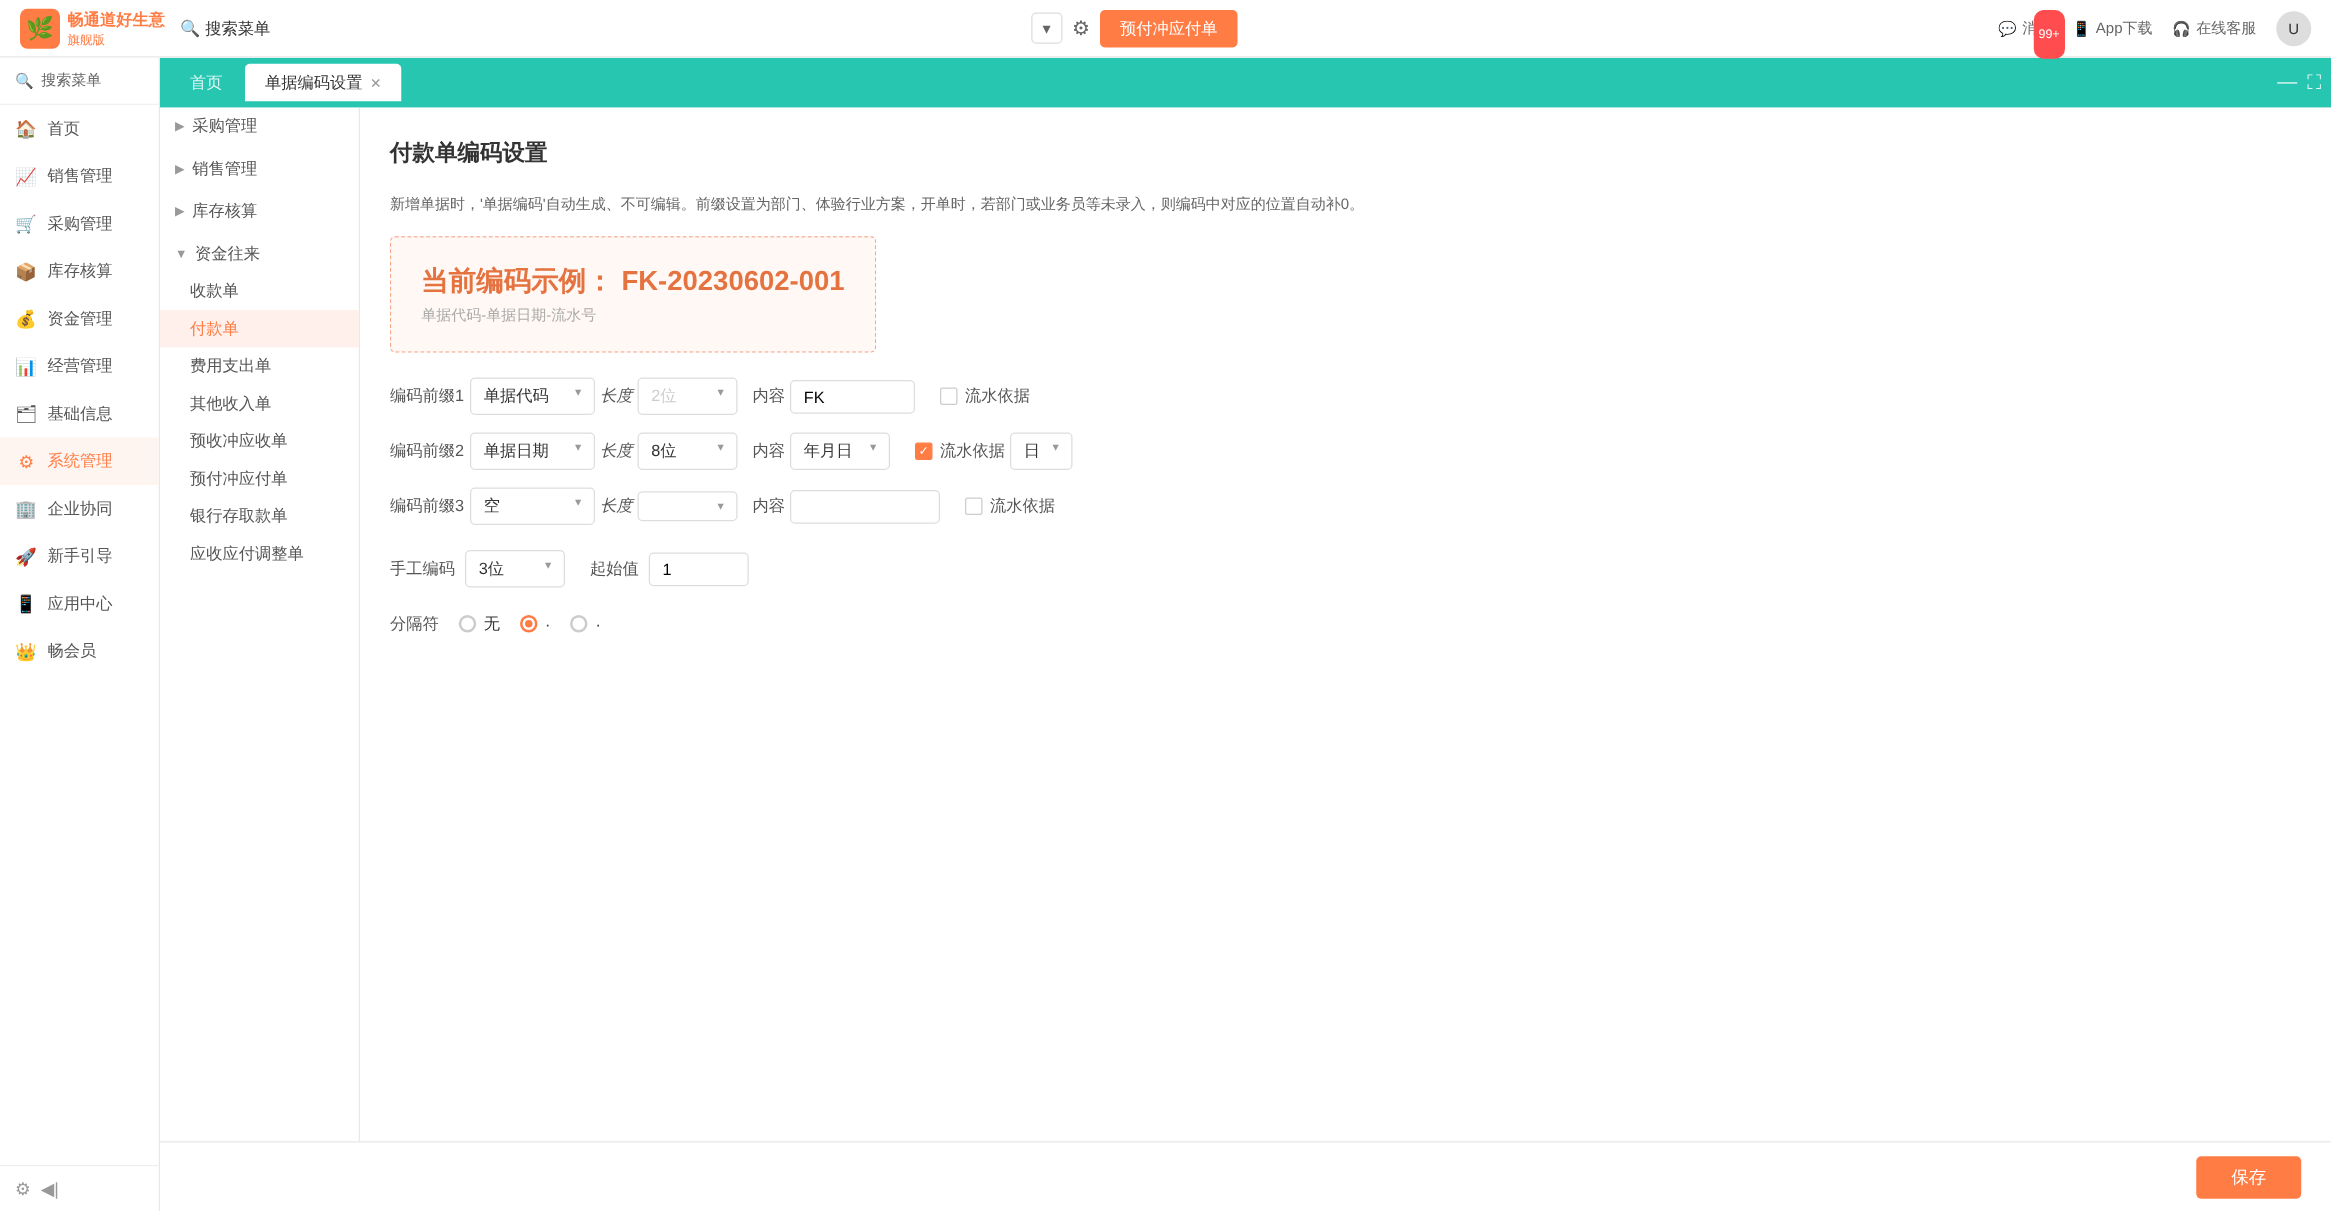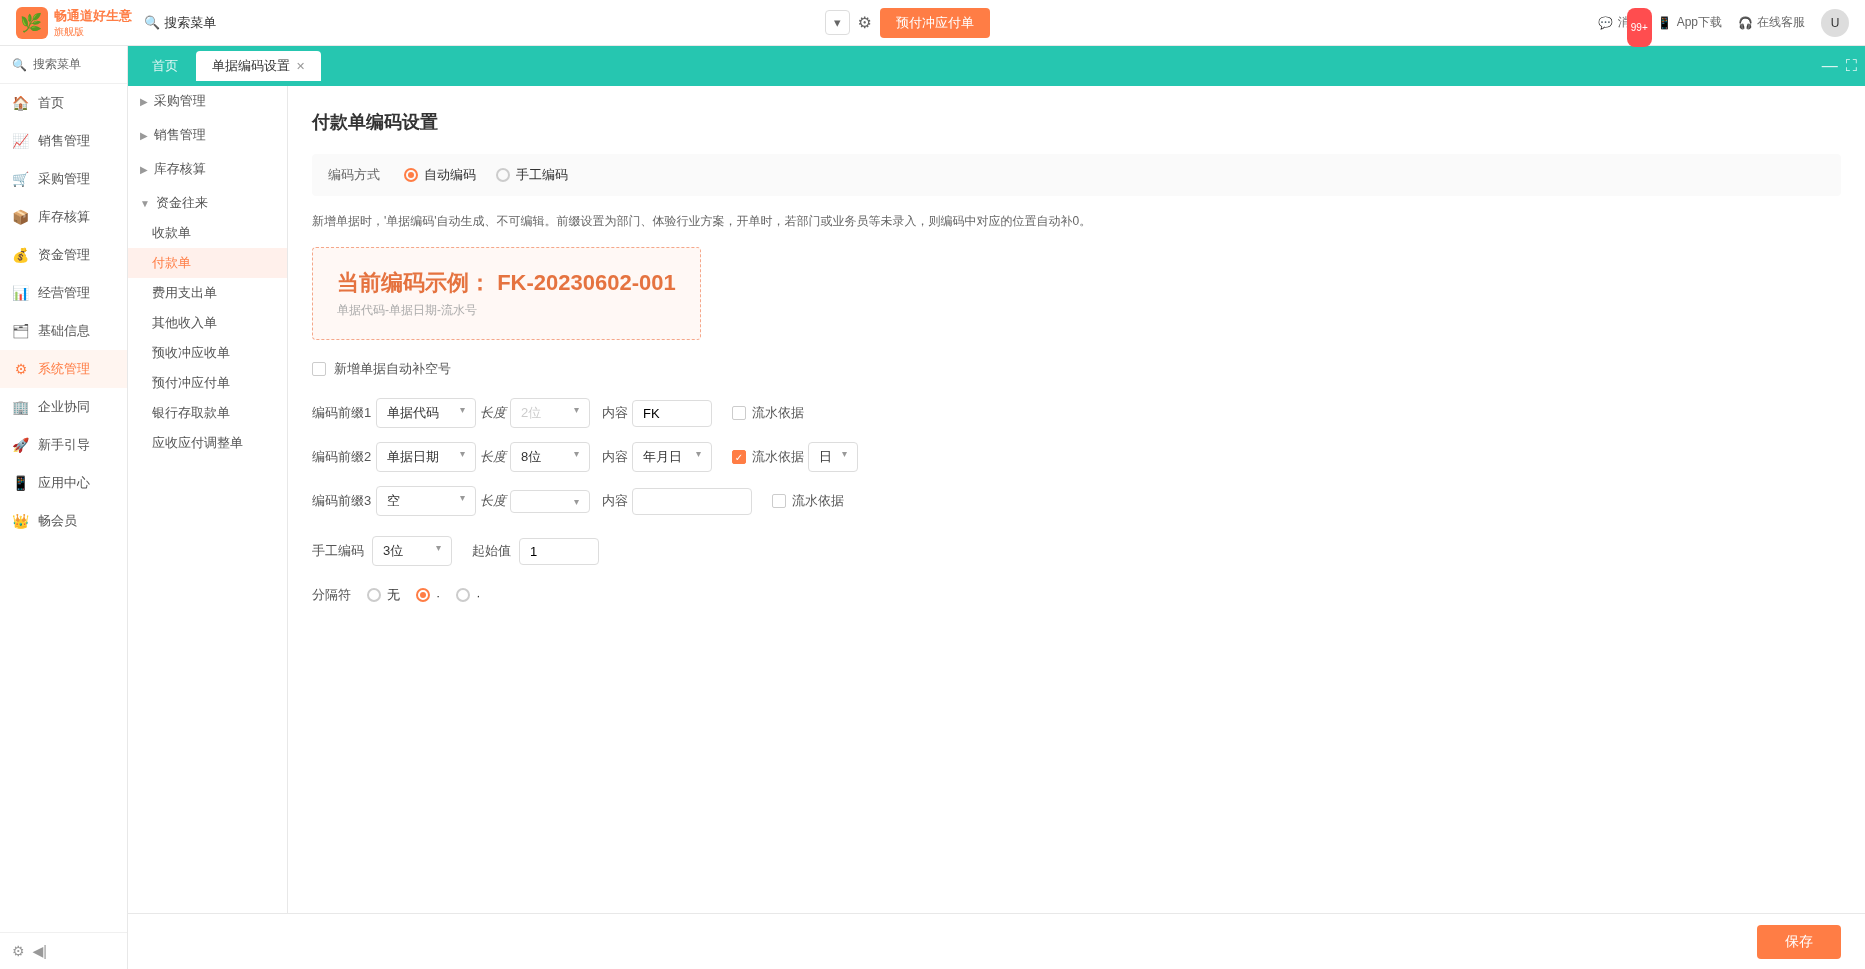--- a/index.html
+++ b/index.html
@@ -342,70 +342,51 @@
             <span>应收应付调整单</span>
           </div>
         </div>
       </div>
 
       <div class="main-content">
         <div class="page-wrapper">
           <div class="page-title">付款单编码设置</div>
 
           
-          <div class="encoding-method">
-            <span class="encoding-label">编码方式</span>
-            <div class="radio-group">
-              <label class="radio-item">
-                <div class="radio-circle checked">
-                  <div class="radio-dot"></div>
-                </div>
-                <span>自动编码</span>
-              </label>
-              <label class="radio-item">
-                <div class="radio-circle"></div>
-                <span>手工编码</span>
-              </label>
-            </div>
-          </div>
 
           
           <p class="info-text">新增单据时，'单据编码'自动生成、不可编辑。前缀设置为部门、体验行业方案，开单时，若部门或业务员等未录入，则编码中对应的位置自动补0。</p>
 
           
           <div class="preview-box">
             <div class="preview-code">
               <span>当前编码示例：</span>
               <span>FK-20230602-001</span>
             </div>
             <div class="preview-desc">单据代码-单据日期-流水号</div>
           </div>
 
           
-          <div class="checkbox-row">
-            <div class="checkbox-box"></div>
-            <span class="checkbox-label">新增单据自动补空号</span>
-          </div>
 
           
           <div class="config-section">
 
             <div class="config-row">
               <span class="config-field-label">编码前缀1</span>
               <div class="select-box" style="min-width:100px;">
                 <span>单据代码</span>
                 <span class="select-arrow">▾</span>
               </div>
               <span class="config-length-label">长度</span>
               <div class="select-box" style="min-width:80px; color:#ccc;">
                 <span>2位</span>
                 <span class="select-arrow">▾</span>
               </div>
               <span class="config-content-label">内容</span>
-              <input type="text" class="input-box" value="FK" style="width: 80px;">
+              <input type="text" class="input-box" value="FK" style="width: 100px;">
               <div class="checkbox-inline">
                 <div class="checkbox-box"></div>
                 <span>流水依据</span>
               </div>
             </div>
 
             <div class="config-row">
               <span class="config-field-label">编码前缀2</span>
               <div class="select-box" style="min-width:100px;">
                 <span>单据日期</span>

